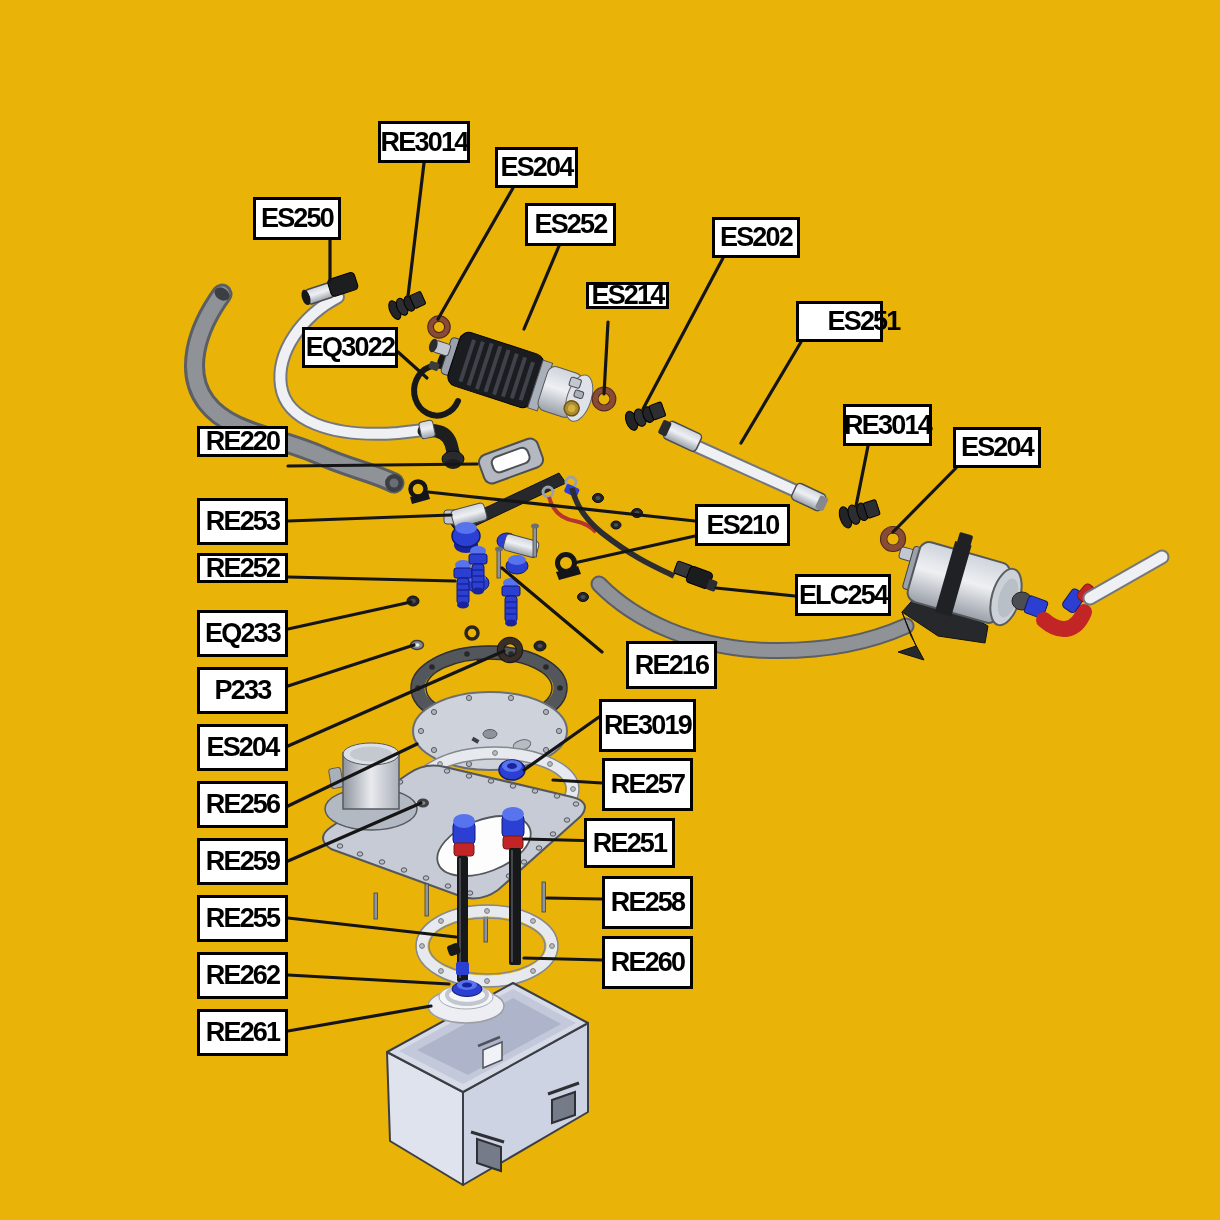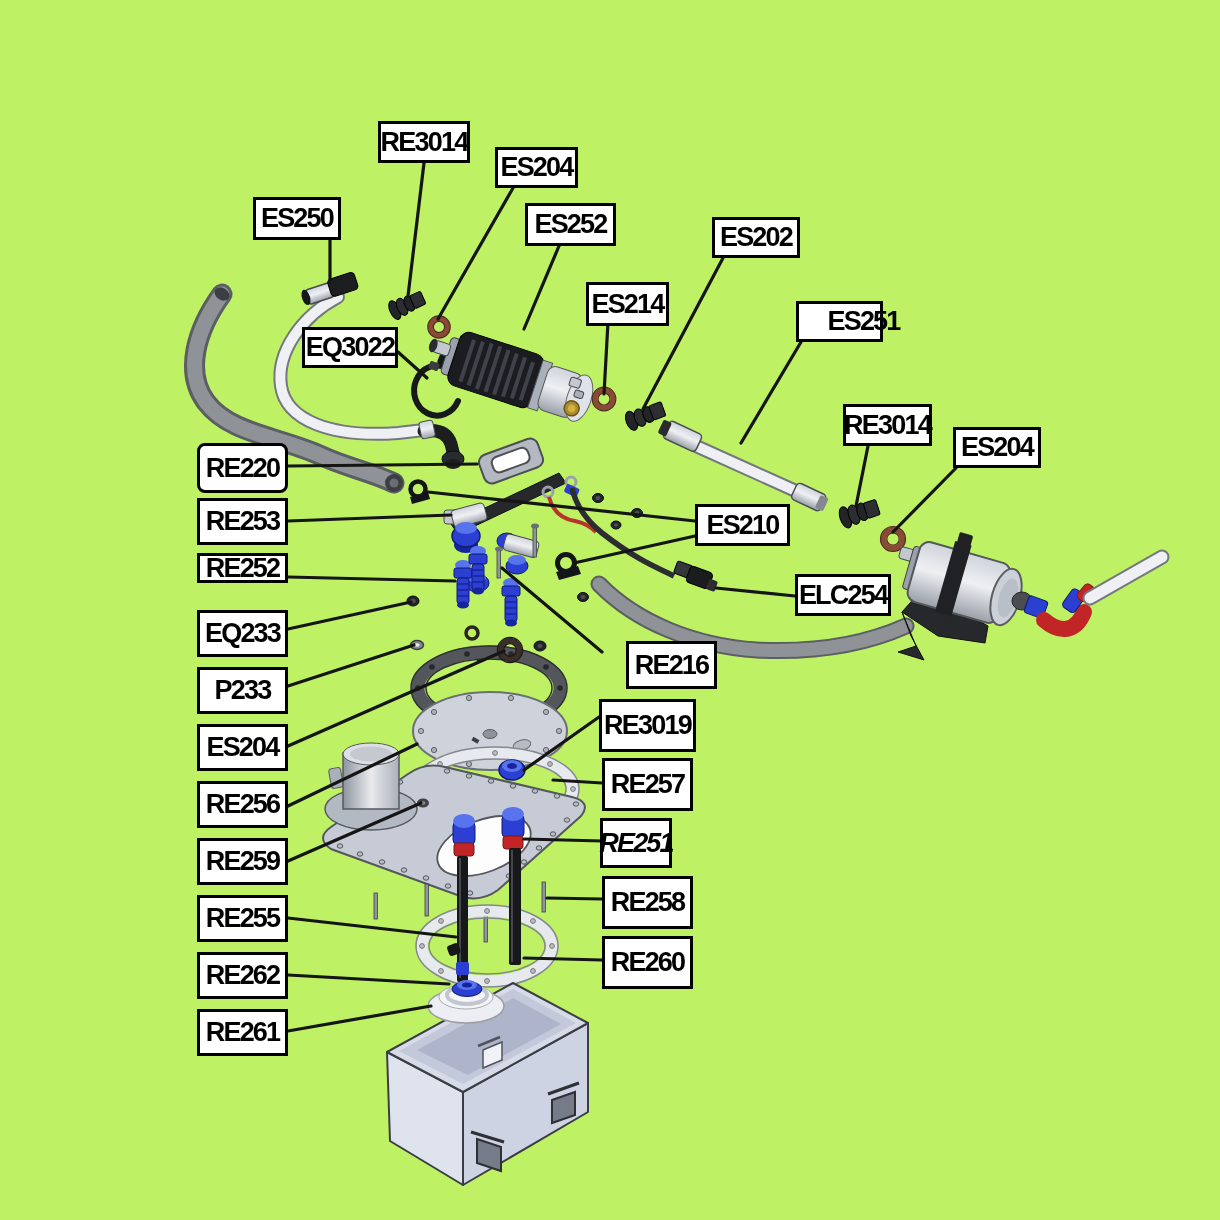--- a/index.html
+++ b/index.html
@@ -6,21 +6,21 @@
     --leader:#151515; --label-border:#000000; --label-bg:#ffffff; --label-text:#000000;
     --blue:#2b3fd2; --blue-light:#5873ee; --blue-dark:#18249e;
     --red:#c22525; --copper:#8a4a38;
     --silver:#c6cbd5; --silver-dark:#9aa0a9;
     --hose:#8f9397; --hose-edge:#5b5e63;
     --clear:#eef0f4; --clear-edge:#74787e;
     --black-part:#1b1c1e;
     --tank-front:#dfe3ee; --tank-side:#cdd3e2; --tank-rim:#d6dbe7; --tank-inner:#c3c9da;
   }
   html,body{margin:0;padding:0;background:#ffffff;}
-  #diagram{position:relative;width:1220px;height:1220px;background:#bef264;overflow:hidden;
+  #diagram{position:relative;width:1220px;height:1220px;background:#eab308;overflow:hidden;
            font-family:"Liberation Sans", sans-serif;}
   #parts-svg{position:absolute;left:0;top:0;}
   #label-layer{position:absolute;left:0;top:0;width:1220px;height:1220px;pointer-events:none;}
   .plabel{
     position:absolute;
     box-sizing:border-box;
     border:3px solid var(--label-border);
     background:var(--label-bg);
     color:var(--label-text);
     display:flex;align-items:center;justify-content:center;
@@ -490,38 +490,38 @@
         <line x1="795" y1="596" x2="716" y2="588" class="leader"></line>
       </g>
 </svg>
 
 <div id="label-layer">
       <div class="plabel" style="left: 378px; top: 121px; width: 92px; height: 42px;">RE3014</div>
       <div class="plabel" style="left: 495px; top: 147px; width: 83px; height: 41px;">ES204</div>
       <div class="plabel" style="left: 253px; top: 197px; width: 88px; height: 43px;">ES250</div>
       <div class="plabel" style="left: 513px; top: 203px; width: 91px; height: 43px; margin-left: 12px;">ES252</div>
       <div class="plabel" style="left: 712px; top: 217px; width: 88px; height: 41px;">ES202</div>
-      <div class="plabel" style="left: 586px; top: 282px; width: 83px; height: 44px;">ES214</div>
+      <div class="plabel" style="left: 586px; top: 282px; width: 83px; height: 27px;">ES214</div>
       <div class="plabel" style="left: 796px; top: 301px; width: 87px; height: 41px; padding-left: 48px;">ES251</div>
       <div class="plabel" style="left: 302px; top: 327px; width: 96px; height: 41px;">EQ3022</div>
       <div class="plabel" style="left: 843px; top: 404px; width: 89px; height: 42px;">RE3014</div>
       <div class="plabel" style="left: 953px; top: 427px; width: 88px; height: 41px;">ES204</div>
-      <div class="plabel" style="left: 197px; top: 443px; width: 91px; height: 50px; border-radius: 8px;">RE220</div>
+      <div class="plabel" style="left: 197px; top: 426px; width: 91px; height: 31px;">RE220</div>
       <div class="plabel" style="left: 197px; top: 498px; width: 91px; height: 47px;">RE253</div>
       <div class="plabel" style="left: 197px; top: 553px; width: 91px; height: 30px;">RE252</div>
       <div class="plabel" style="left: 197px; top: 610px; width: 91px; height: 47px;">EQ233</div>
       <div class="plabel" style="left: 197px; top: 667px; width: 91px; height: 47px;">P233</div>
       <div class="plabel" style="left: 197px; top: 724px; width: 91px; height: 47px;">ES204</div>
       <div class="plabel" style="left: 197px; top: 781px; width: 91px; height: 47px;">RE256</div>
       <div class="plabel" style="left: 197px; top: 838px; width: 91px; height: 47px;">RE259</div>
       <div class="plabel" style="left: 197px; top: 895px; width: 91px; height: 47px;">RE255</div>
       <div class="plabel" style="left: 197px; top: 952px; width: 91px; height: 47px;">RE262</div>
       <div class="plabel" style="left: 197px; top: 1009px; width: 91px; height: 47px;">RE261</div>
       <div class="plabel" style="left: 626px; top: 641px; width: 91px; height: 48px;">RE216</div>
       <div class="plabel" style="left: 599px; top: 699px; width: 97px; height: 53px;">RE3019</div>
       <div class="plabel" style="left: 602px; top: 758px; width: 91px; height: 53px;">RE257</div>
-      <div class="plabel" style="left: 600px; top: 818px; width: 72px; height: 50px; font-style: italic;">RE251</div>
+      <div class="plabel" style="left: 584px; top: 818px; width: 91px; height: 50px;">RE251</div>
       <div class="plabel" style="left: 602px; top: 876px; width: 91px; height: 53px;">RE258</div>
       <div class="plabel" style="left: 602px; top: 936px; width: 91px; height: 53px;">RE260</div>
       <div class="plabel" style="left: 695px; top: 504px; width: 95px; height: 42px;">ES210</div>
       <div class="plabel" style="left: 795px; top: 574px; width: 96px; height: 42px;">ELC254</div>
     </div>
 </div>
 
 </body></html>

